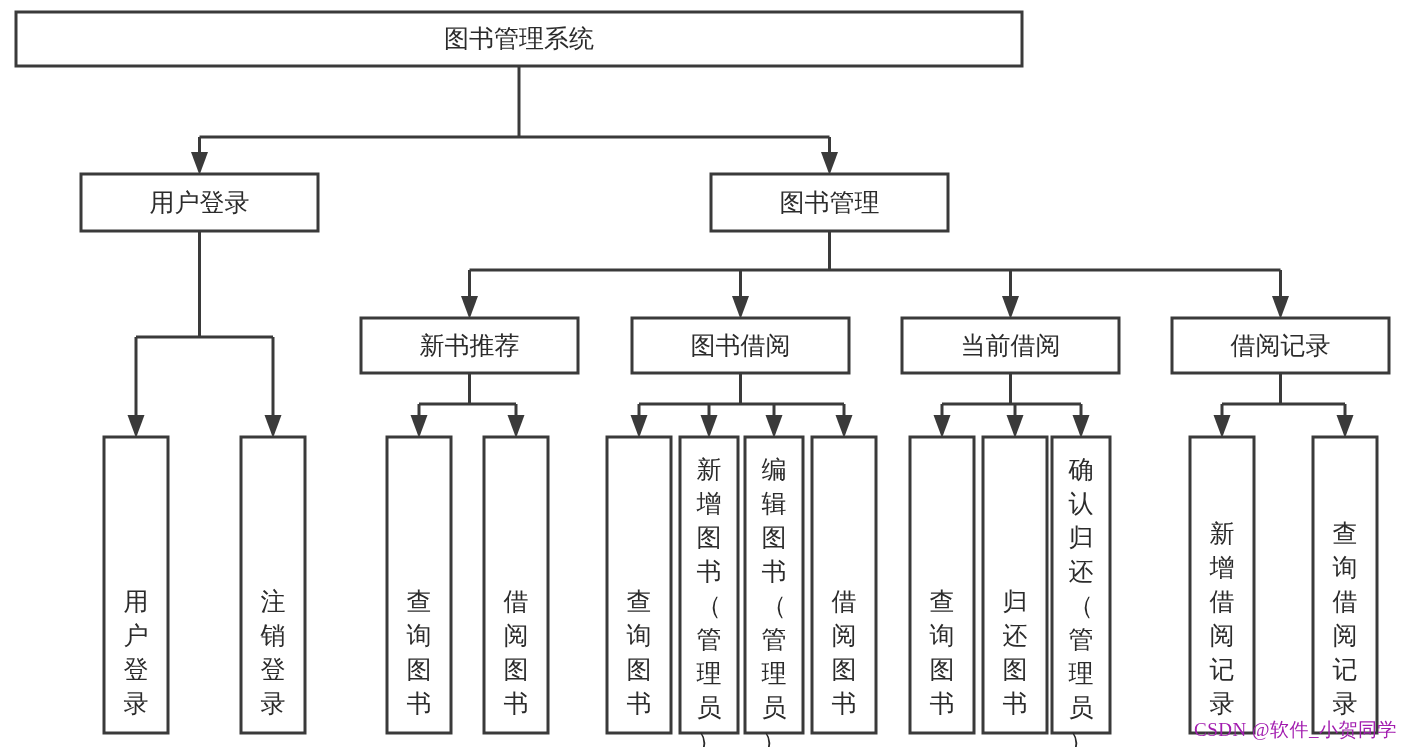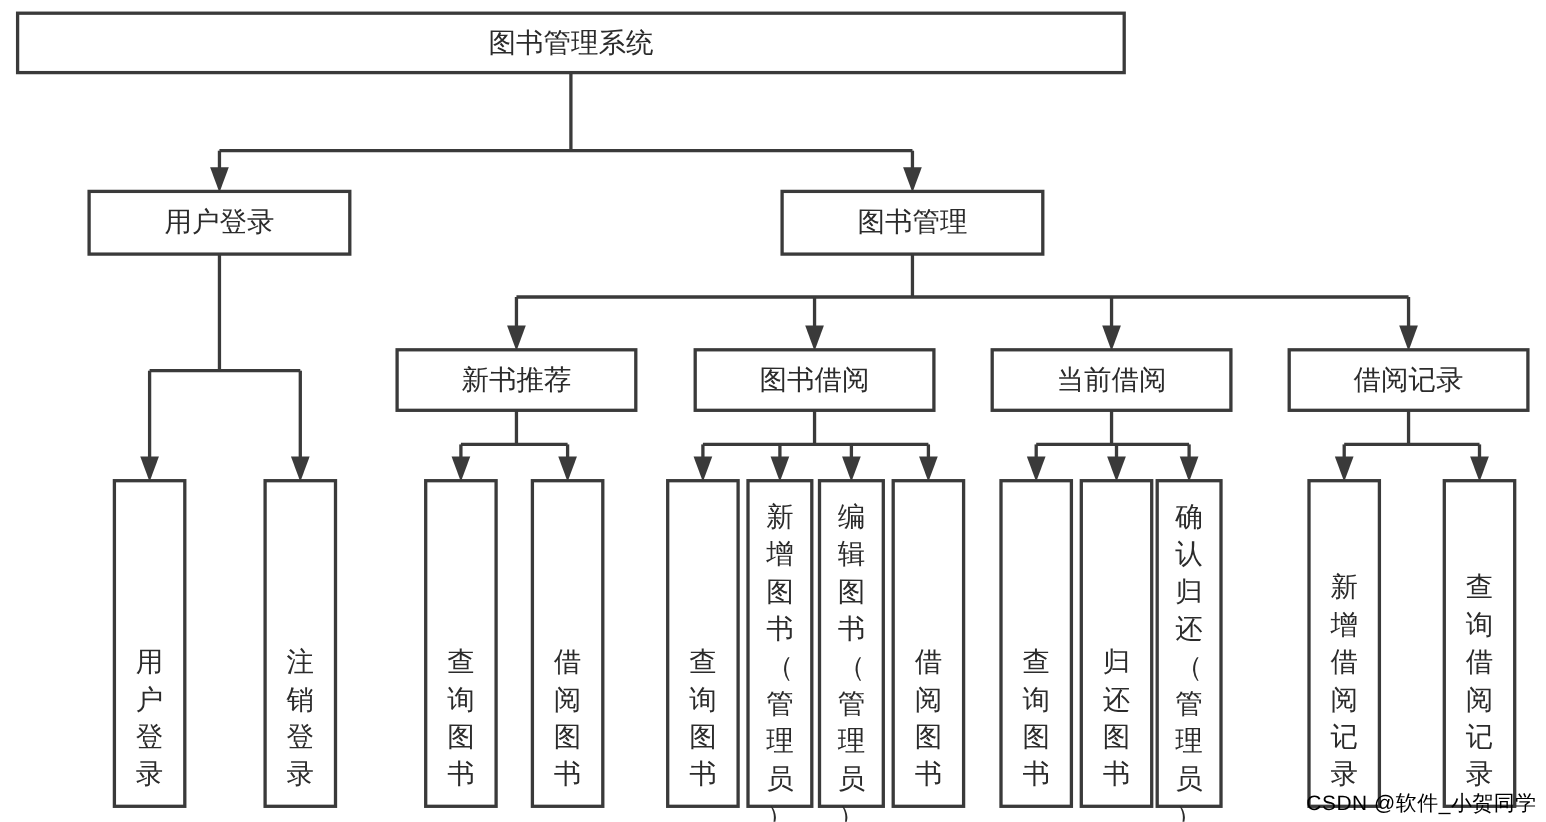--- a/index.html
+++ b/index.html
@@ -15,23 +15,23 @@
   .arrow-head{fill:#3a3a3a;stroke:none;}
   .node-label{
     font-family:"DejaVu Sans","Liberation Sans",sans-serif;
     fill:#2b2b2b;
   }
   .label-h{font-size:25px;text-anchor:middle;dominant-baseline:middle;}
   .label-v{font-size:25px;text-anchor:middle;}
   .watermark{
     position:absolute;
     right:8px;bottom:4px;
-    font-family:Liberation Sans, sans-serif;
+    font-family:Liberation Serif, serif;
     font-size:19px;
-    color:#000000;
+    color:#a21caf;
     white-space:nowrap;
     letter-spacing:0.5px;
     pointer-events:none;
   }
 </style>
 </head>
 <body>
 
 <div id="diagram-root">
   <svg id="chart" viewBox="0 0 1405 747">

